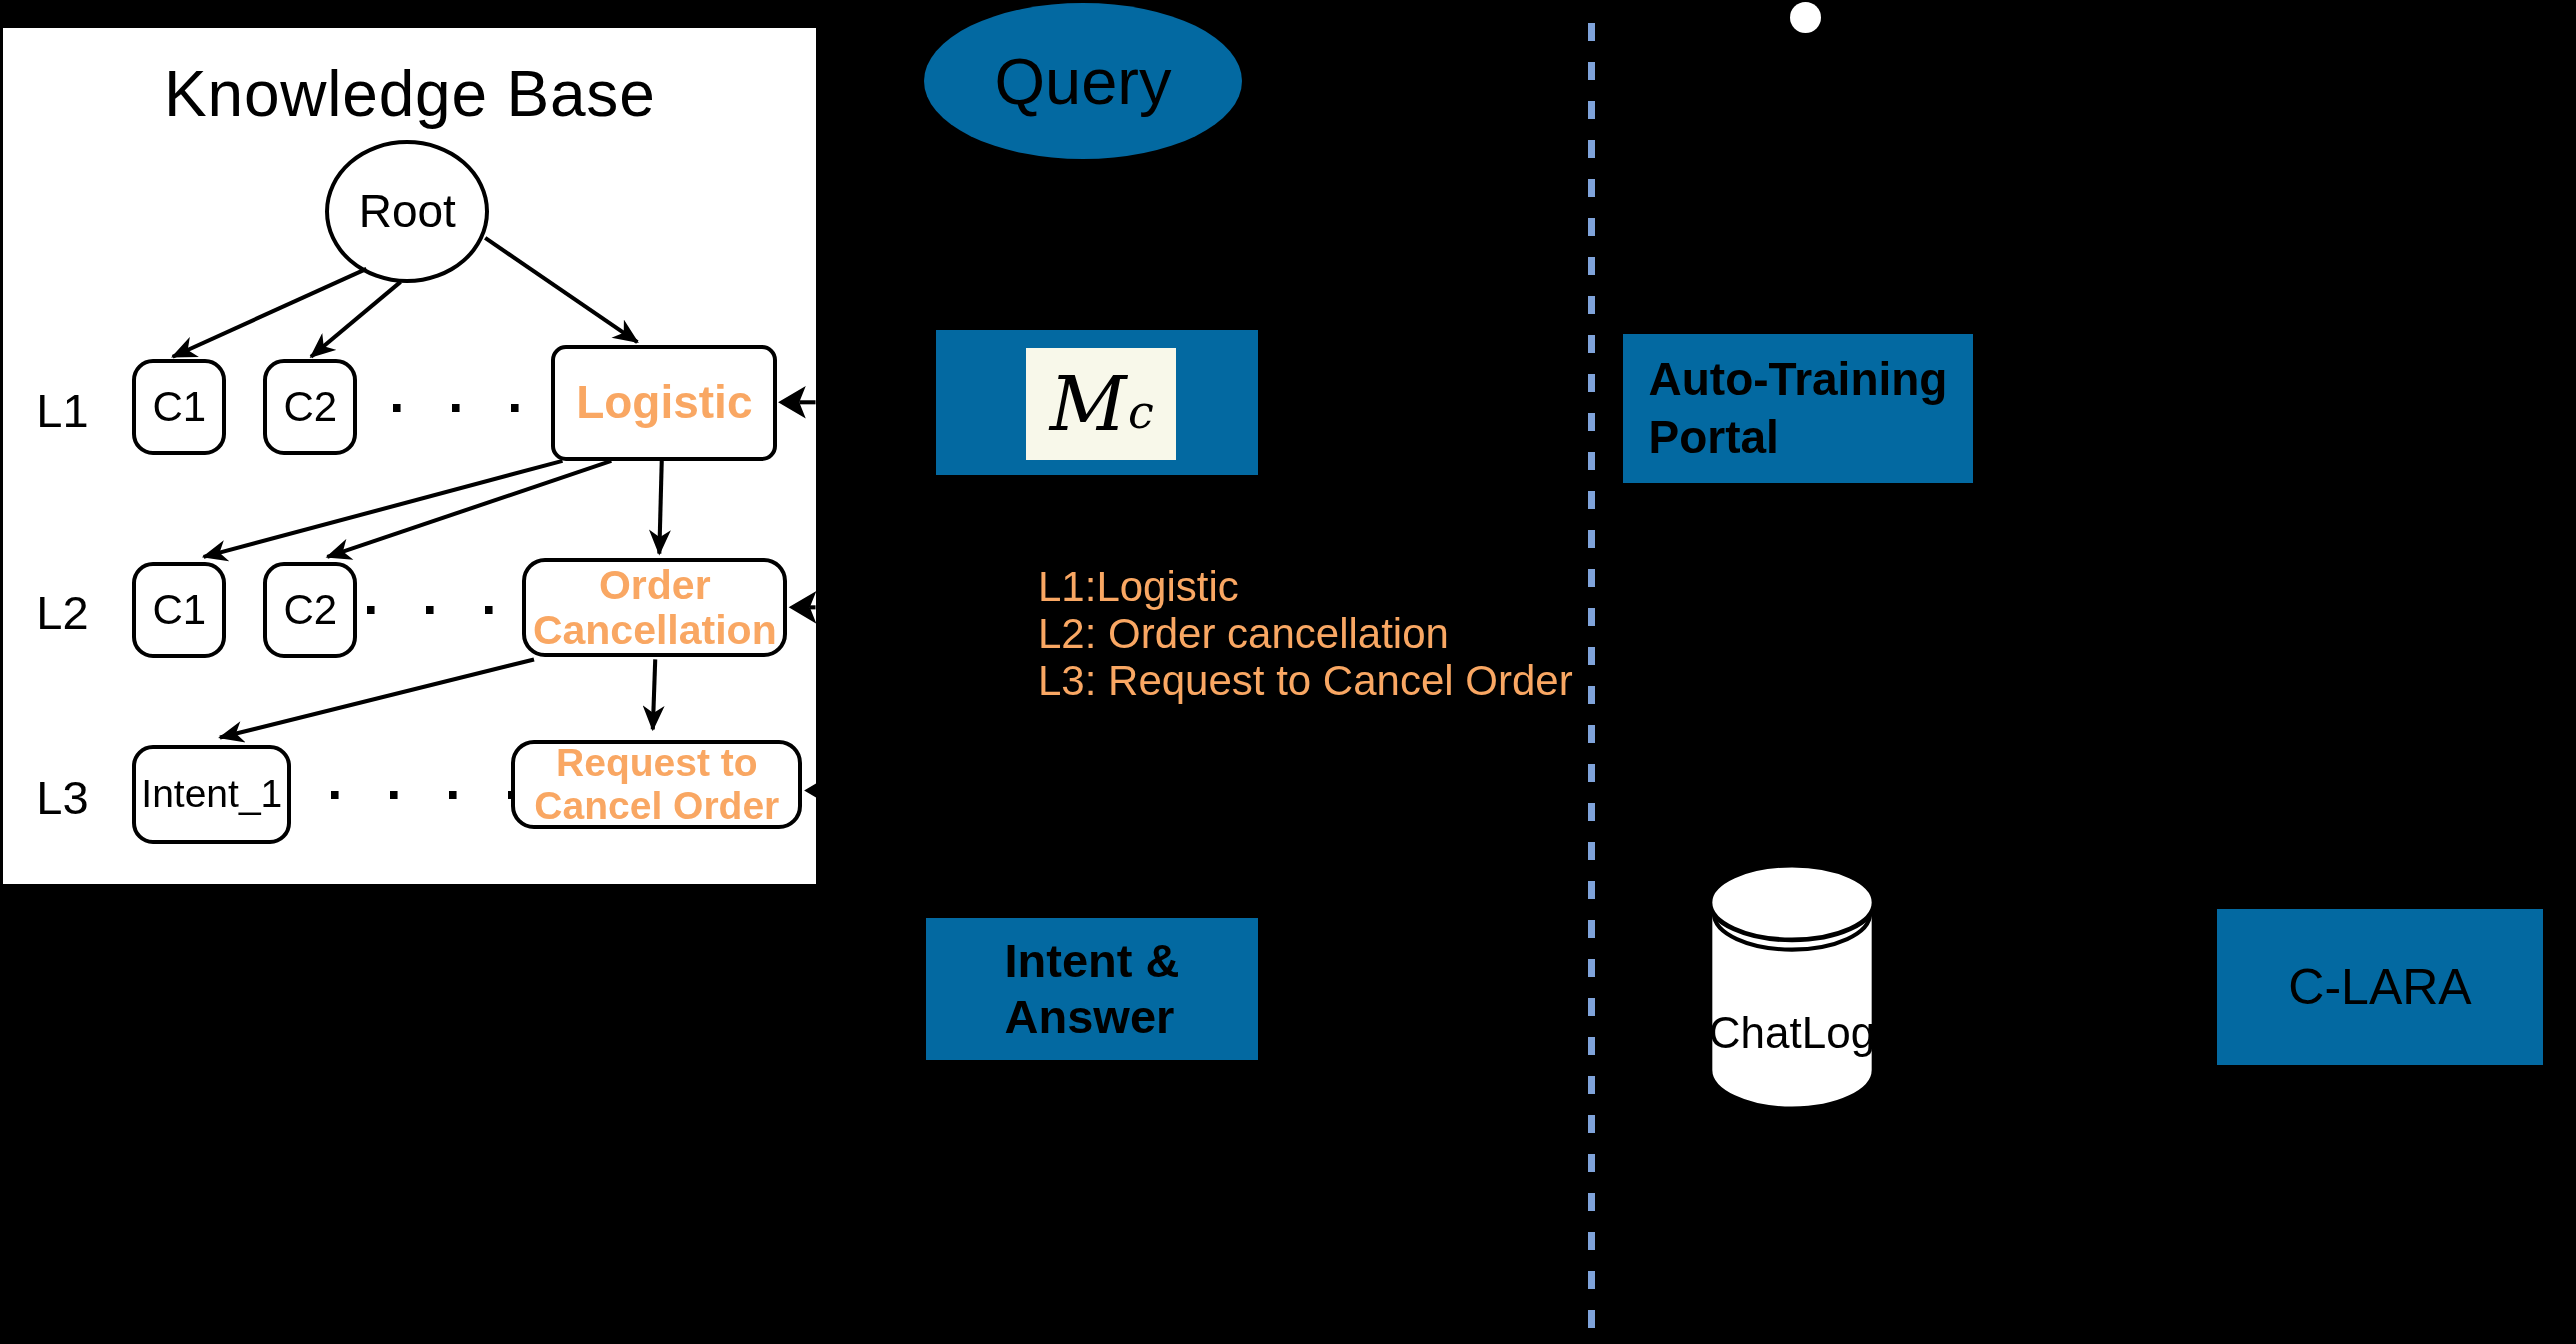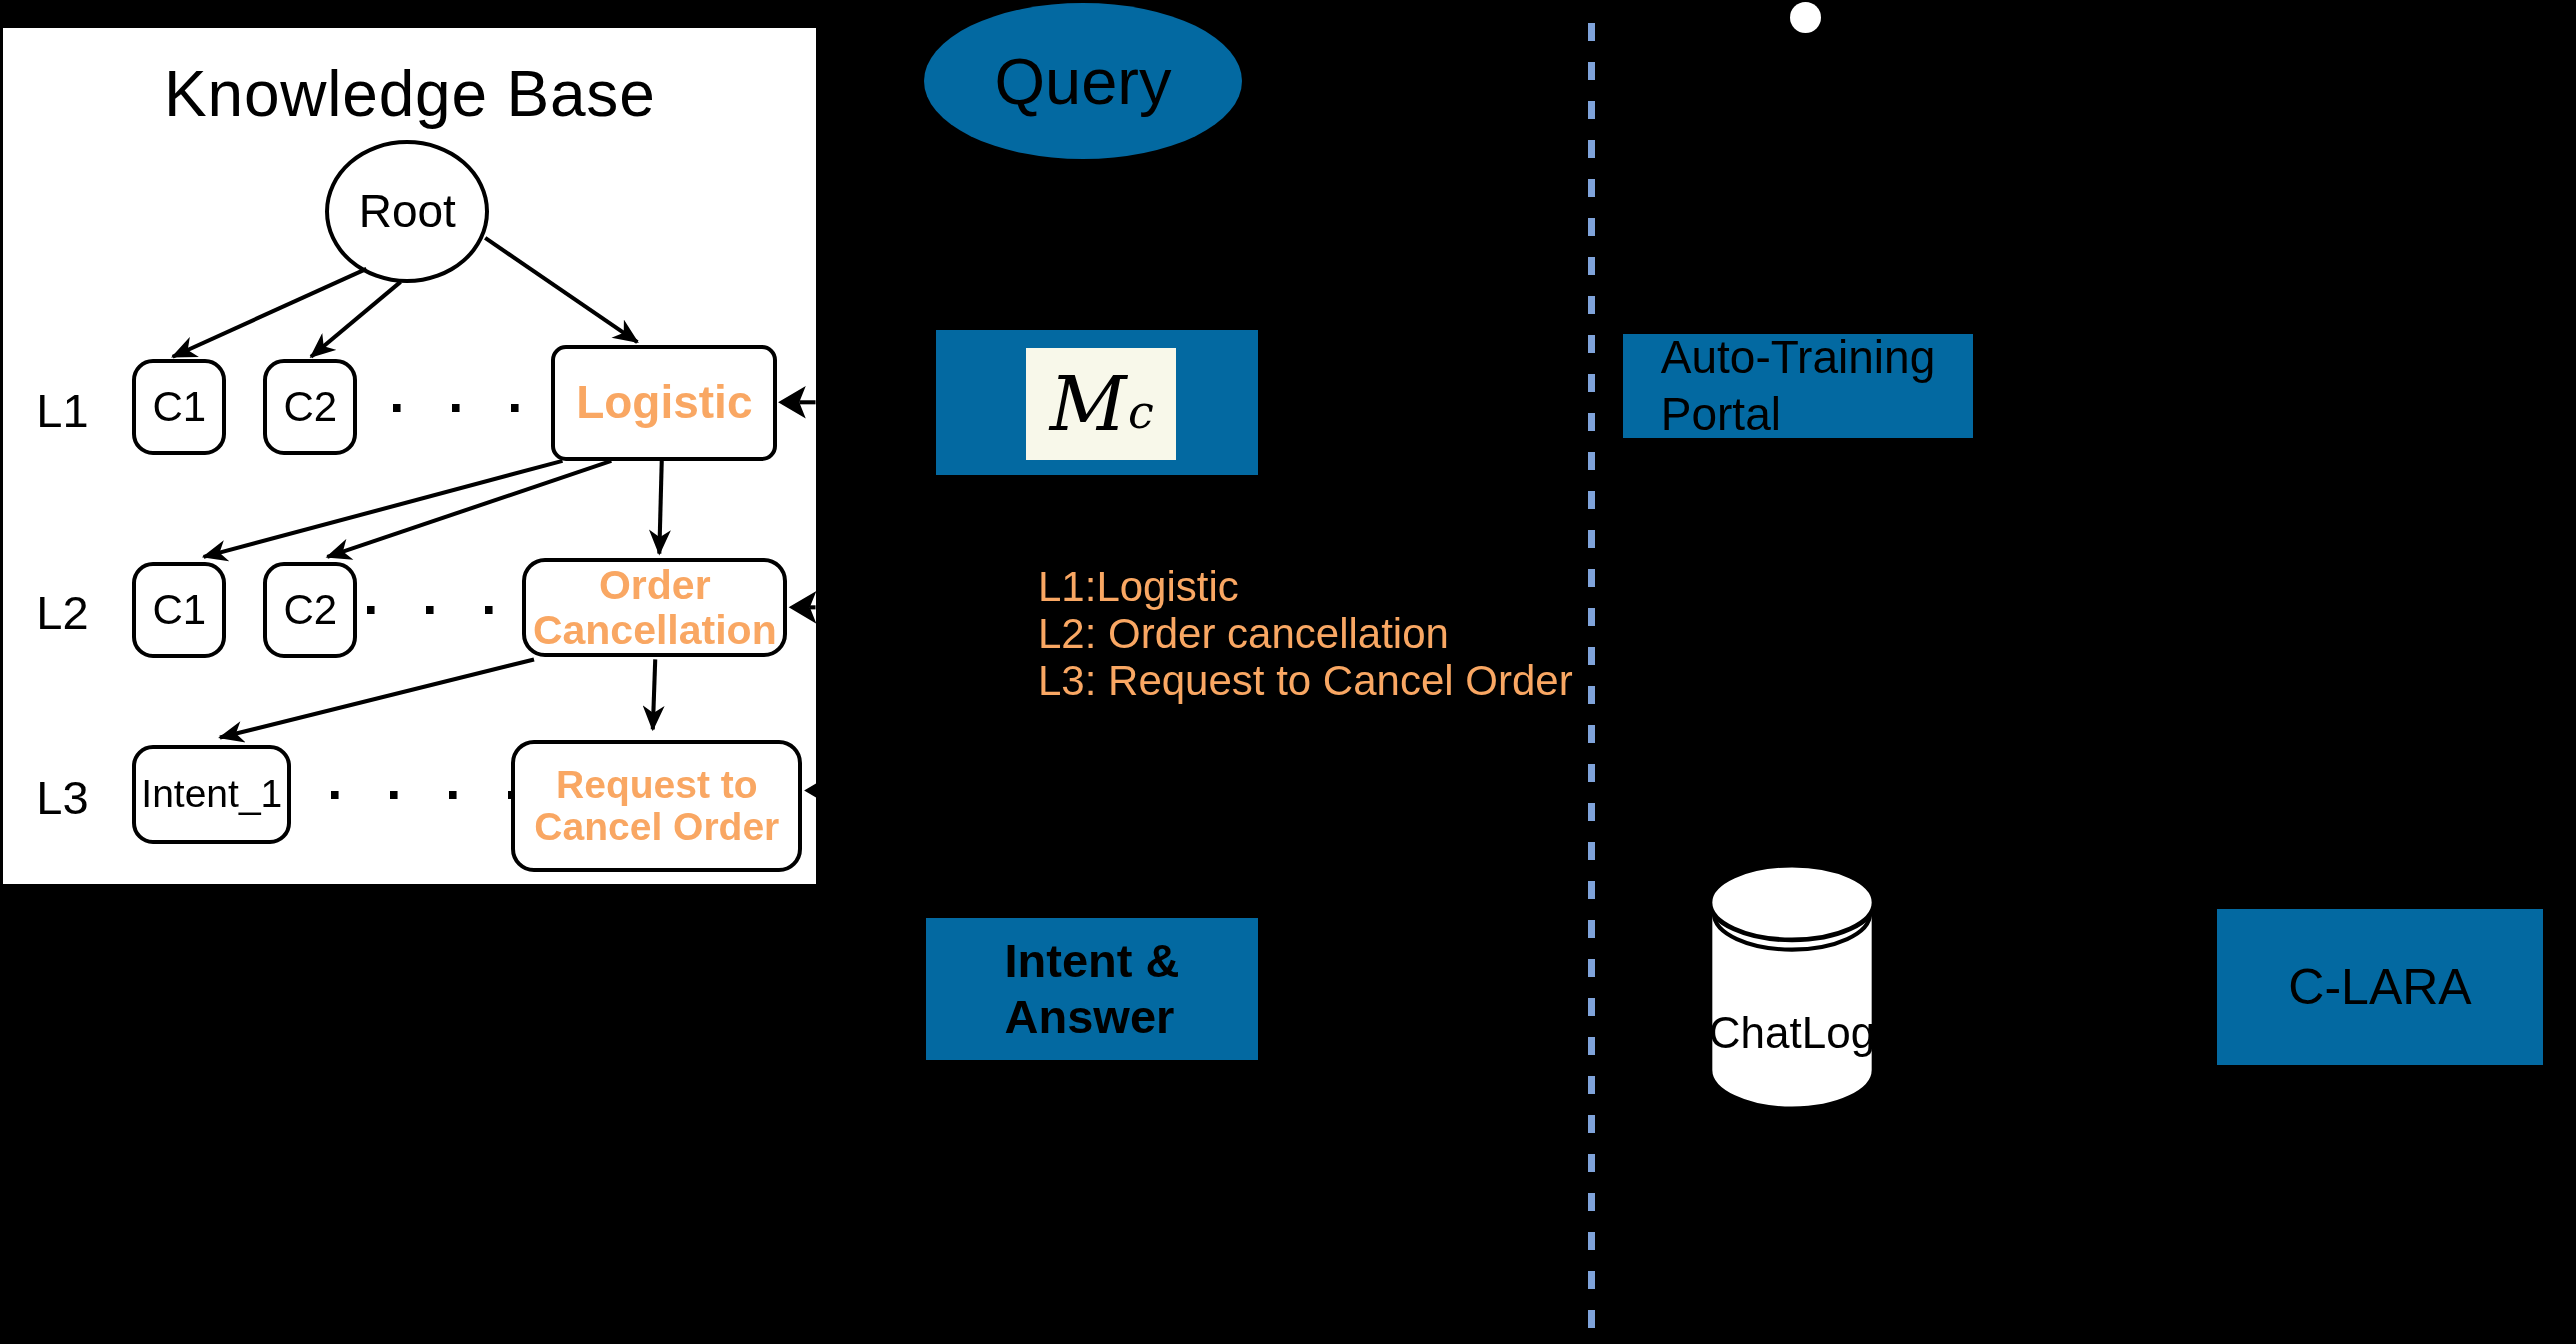--- a/index.html
+++ b/index.html
@@ -25,21 +25,21 @@
            display:flex;align-items:center;justify-content:center;
            font-family:"DejaVu Serif",serif;font-style:italic;font-size:75px;}
   #formula sub{font-size:46px;line-height:0;transform:translate(1.6px,8.1px);display:inline-block;}
   #class-lines{position:absolute;left:1038px;top:563px;font-size:42px;font-weight:400;
                line-height:47px;color:#F9A763;white-space:nowrap;}
   #intent-answer{left:926px;top:918px;width:332px;height:142px;font-size:47px;font-weight:700;line-height:1.2;}
   
   #dash-line{position:absolute;left:1588px;top:23px;width:7.3px;height:1321px;
              background:repeating-linear-gradient(180deg,#7FA3DA 0 18px,transparent 18px 39px);}
   #conn-dot{position:absolute;left:1790px;top:1.6px;width:31px;height:31px;border-radius:50%;background:#fff;}
-  #portal{left:1623px;top:334px;width:350px;height:104px;font-size:46px;line-height:1.25;}
+  #portal{left:1623px;top:334px;width:350px;height:149px;font-size:46px;line-height:1.25;font-weight:bold;}
   #multiturn{left:2206px;top:332px;width:348px;height:143px;font-size:46px;line-height:1.25;}
   #clara{left:2217px;top:909px;width:326px;height:156px;font-size:50px;}
   #chatlog{position:absolute;left:1705px;top:860px;width:174px;height:254px;}
   #chatlog-label{position:absolute;left:1705px;top:1008px;width:174px;text-align:center;font-size:44px;z-index:2;}
 </style>
 </head>
 <body>
 
 <div id="canvas">
 
@@ -57,21 +57,21 @@
     <div class="lvl-label" style="top:557px;">L2</div>
     <div class="node" style="left:129px;top:534px;width:94px;height:96px;border-radius:21px;">C1</div>
     <div class="node" style="left:260px;top:534px;width:94px;height:96px;border-radius:21px;">C2</div>
     <div class="dots" style="left:360px;top:550px;">· · · · ·</div>
     <div class="node hl" style="left:519px;top:530px;width:265px;height:99px;border-radius:23px;font-size:41px;">Order
 Cancellation</div>
 
     <div class="lvl-label" style="top:742px;">L3</div>
     <div class="node" style="left:129px;top:717px;width:159px;height:99px;border-radius:21px;font-size:39px;">Intent_1</div>
     <div class="dots" style="left:324px;top:735px;">· · · · ·</div>
-    <div class="node hl" style="left:508px;top:712px;width:291px;height:132px;border-radius:23px;font-size:39px;">Request to
+    <div class="node hl" style="left:508px;top:712px;width:291px;height:89px;border-radius:23px;font-size:39px;">Request to
 Cancel Order</div>
 
     <svg id="kb-edges" width="813" height="856" viewBox="0 0 998 1052">
       <defs>
         <marker id="ah" viewBox="0 0 14 12" refX="13" refY="6" markerWidth="32" markerHeight="27" markerUnits="userSpaceOnUse" orient="auto">
             <path d="M0,0 L14,6 L0,12 L4,6 Z" fill="#000"></path>
           </marker>
       </defs>
       <g stroke="#000" stroke-width="5" fill="none">
         <path d="M446,296 L208,404" marker-end="url(#ah)"></path>

